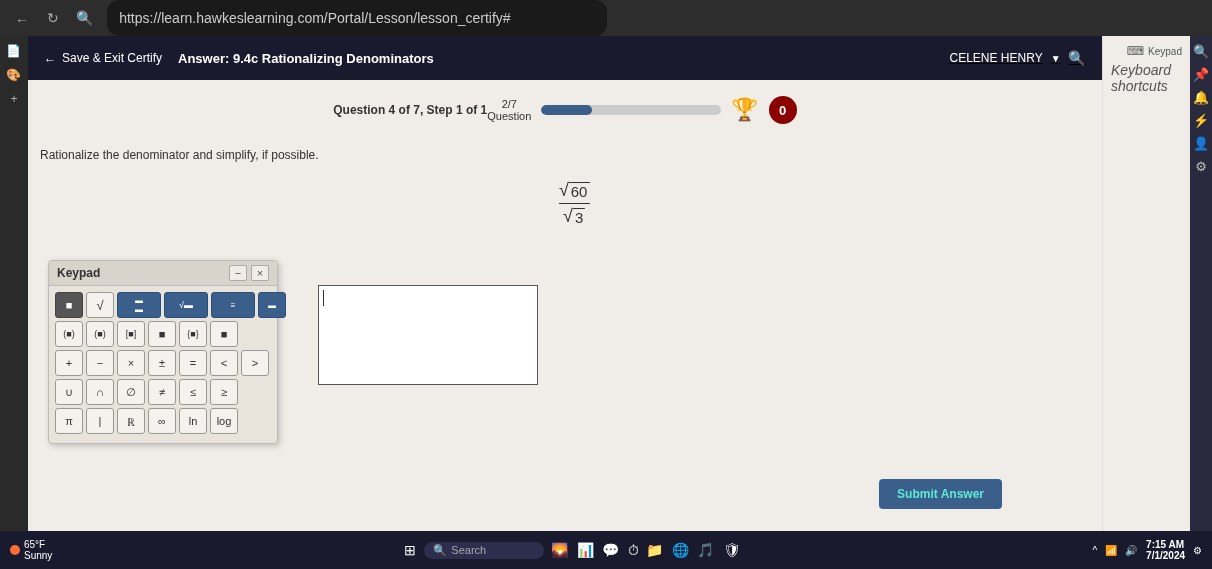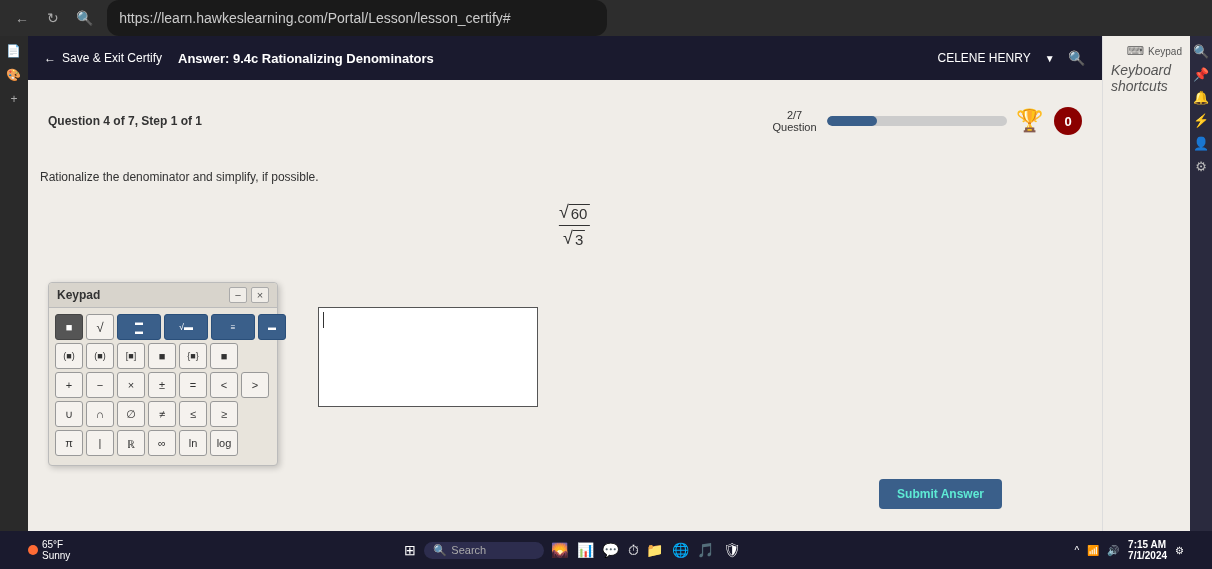--- a/index.html
+++ b/index.html
@@ -90,43 +90,44 @@
       cursor: pointer;
     }
     .lesson-title {
       color: #fff;
       font-size: 13px;
       font-weight: bold;
     }
     .top-bar-right {
       display: flex;
       align-items: center;
-      gap: 14px;
+      gap: 8px;
+      text-decoration: underline;
     }
     .user-name {
       color: #fff;
       font-size: 12px;
     }
     .user-dropdown {
       color: #fff;
       font-size: 10px;
       cursor: pointer;
     }
     .search-icon-top {
       color: #fff;
       font-size: 14px;
       cursor: pointer;
     }
 
     
     .question-header {
-      padding: 27px 20px;
-      display: flex;
-      align-items: center;
-      justify-content: space-between;
+      padding: 16px 20px;
+      display: flex;
+      align-items: center;
+      justify-content: center;
       background: #f0ede8;
     }
     .question-info {
       font-size: 12px;
       font-weight: bold;
       color: #333;
     }
     .progress-area {
       display: flex;
       align-items: center;
@@ -377,21 +378,21 @@
     
     .taskbar {
       position: absolute;
       bottom: 0;
       left: 0;
       width: 100%;
       height: 38px;
       background: #1a1a2e;
       display: flex;
       align-items: center;
-      padding: 0 28px;
+      padding: 0 10px;
       gap: 8px;
     }
     .taskbar-weather {
       display: flex;
       align-items: center;
       gap: 4px;
       color: #fff;
       font-size: 10px;
     }
     .weather-dot {

